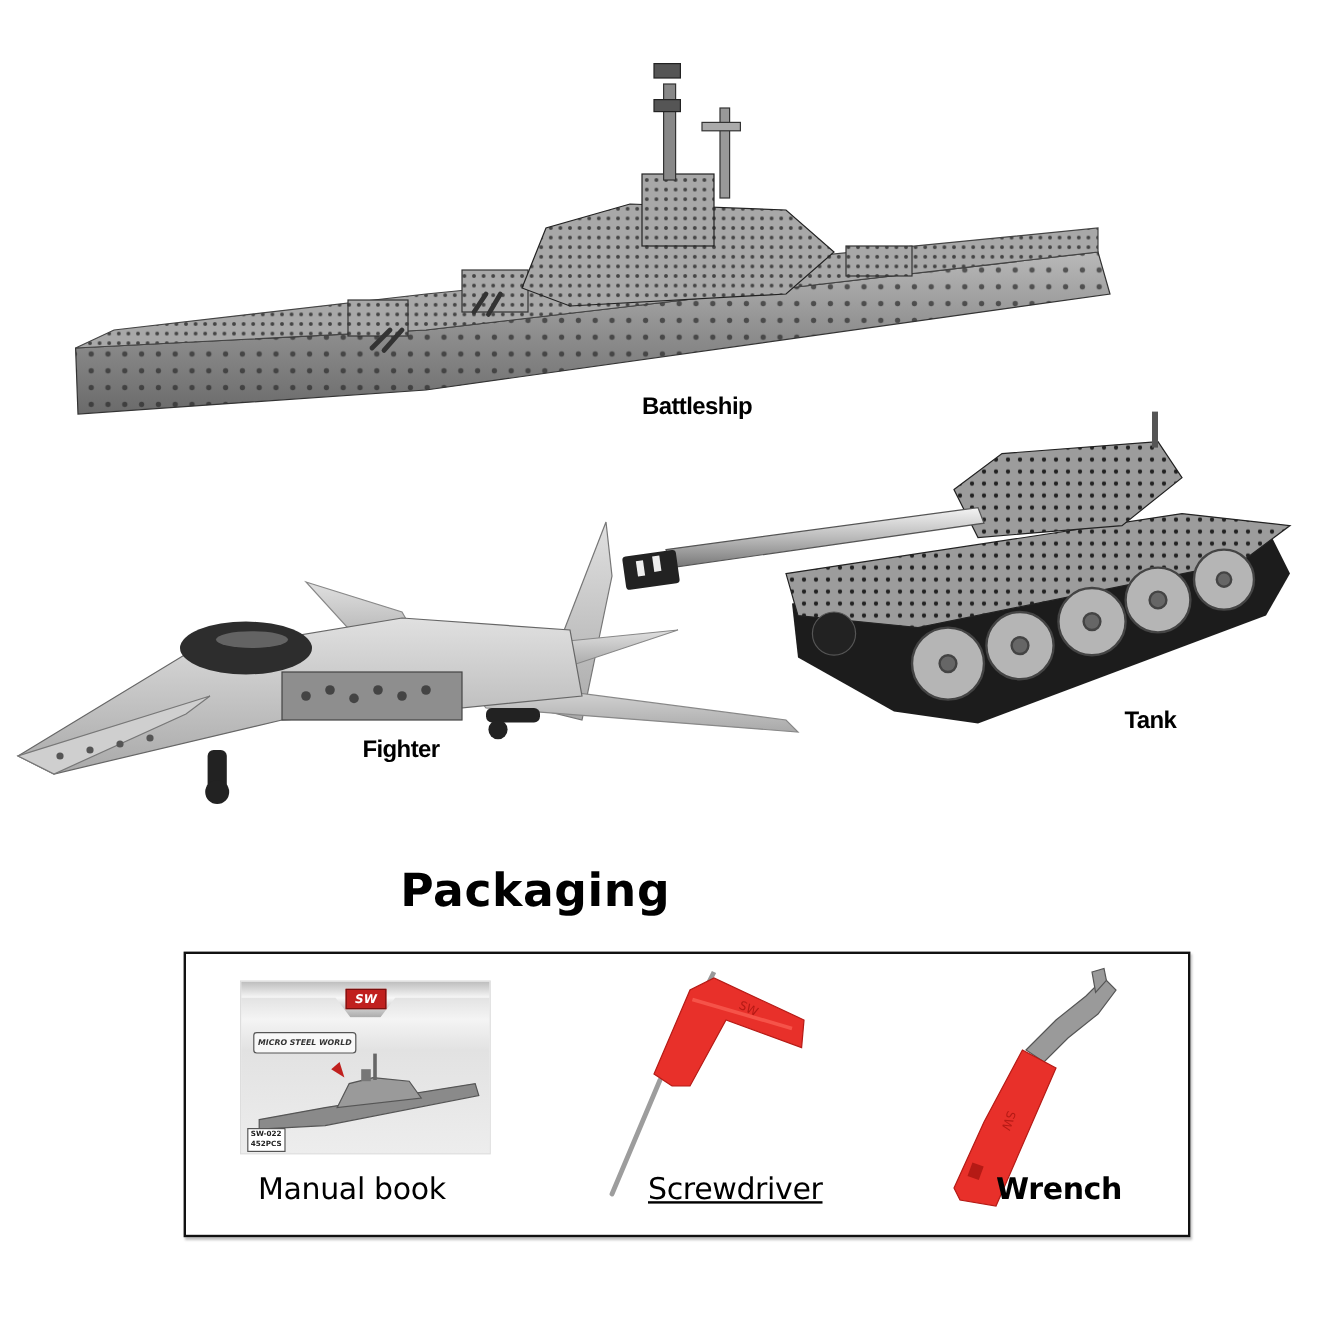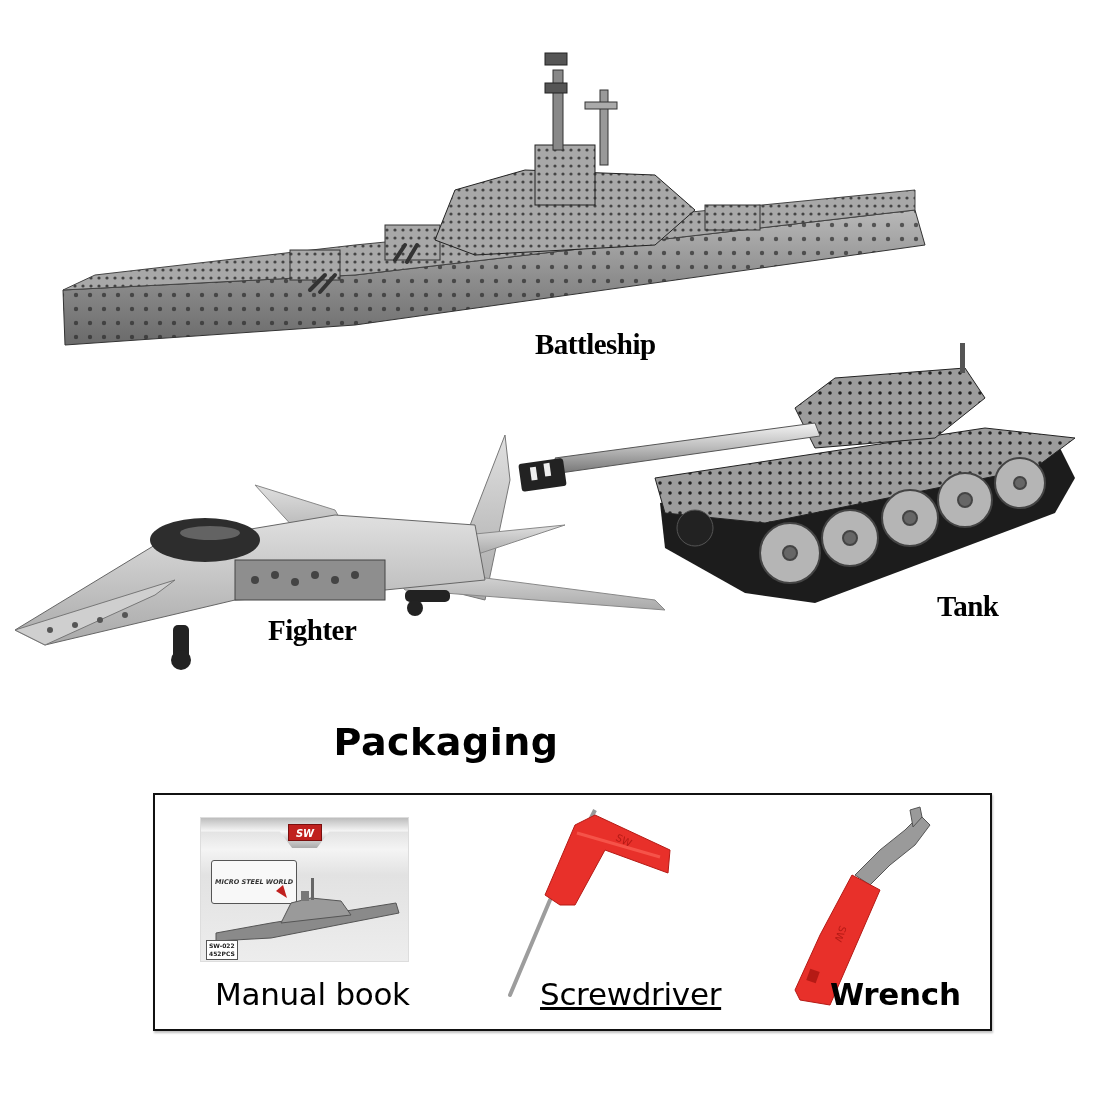--- a/index.html
+++ b/index.html
@@ -1,26 +1,26 @@
 <!DOCTYPE html>
 <html><head>
 <meta charset="utf-8">
 <style>
   * { box-sizing: border-box; margin: 0; padding: 0; }
   html, body { width: 1100px; height: 1100px; background: #ffffff; overflow: hidden; }
   body { position: relative; font-family: "DejaVu Sans", sans-serif; color: #000; }
   .abs { position: absolute; }
-  .model-label { position: absolute; font-family: Liberation Serif, serif; font-weight: bold; font-size: 29px; letter-spacing: -0.5px; color: #000; }
+  .model-label { position: absolute; font-family: Liberation Sans, sans-serif; font-weight: bold; font-size: 20px; letter-spacing: -0.5px; color: #000; }
   .section-title { position: absolute; left: 0; width: 892px; top: 720px; text-align: center; font-family: "DejaVu Sans", sans-serif; font-weight: bold; font-size: 38px; letter-spacing: 0.5px; }
   .pkg-box { position: absolute; left: 153px; top: 793px; width: 839px; height: 238px; border: 2.5px solid #111; background: #fff; box-shadow: 1px 2px 2px rgba(0,0,0,0.25); }
-  .pkg-label { position: absolute; font-family: "DejaVu Sans", sans-serif; font-size: 31px; font-weight: normal; color: #000; letter-spacing: -0.3px; }
+  .pkg-label { position: absolute; font-family: "DejaVu Sans", sans-serif; font-size: 25px; font-weight: normal; color: #000; letter-spacing: -0.3px; }
   .manual { position: absolute; left: 200px; top: 817px; width: 209px; height: 145px; background: linear-gradient(180deg, #d6d6d6 0%, #f4f4f4 22%, #e2e2e2 40%, #ededed 100%); border: 1px solid #ddd; overflow: hidden; }
   .manual .band { position: absolute; left: 0; top: 0; width: 100%; height: 30px; background: linear-gradient(180deg,#bdbdbd,#f7f7f7 45%,#aaa); clip-path: polygon(0 0,100% 0,100% 45%,62% 45%,56% 100%,44% 100%,38% 45%,0 45%); }
   .manual .logo { position: absolute; left: 87px; top: 6px; width: 34px; height: 17px; background: #c0201e; color: #fff; font-size: 10px; font-weight: bold; font-style: italic; text-align: center; line-height: 17px; border: 1px solid #7a0f0e; }
-  .manual .brand { position: absolute; left: 10px; top: 42px; font-size: 6.5px; font-weight: bold; font-style: italic; border: 1px solid #555; padding: 17px 3px; background: #f8f8f8; border-radius: 3px; color: #333; }
+  .manual .brand { position: absolute; left: 10px; top: 42px; font-size: 6.5px; font-weight: bold; font-style: italic; border: 1px solid #555; padding: 4px 3px; background: #f8f8f8; border-radius: 3px; color: #333; }
   .manual .code { position: absolute; left: 5px; top: 122px; font-size: 6px; font-weight: bold; border: 1px solid #555; background: #fff; padding: 1px 2px; line-height: 8px; color: #222; }
 </style>
 </head>
 <body>
 
 <div class="abs" style="left:55px;top:50px;width:890px;height:300px;">
   <svg width="890" height="300" viewBox="0 0 890 300">
     <defs>
       <linearGradient id="hull" x1="0" y1="0" x2="0" y2="1">
         <stop offset="0" stop-color="#b9b9b9"></stop>
@@ -102,21 +102,21 @@
         <circle cx="95" cy="190" r="3"></circle>
         <circle cx="120" cy="185" r="3"></circle>
     </g>
 
     <rect x="168" y="195" width="16" height="35" rx="5" fill="#222"></rect>
     <circle cx="176" cy="230" r="10" fill="#222"></circle>
     <rect x="400" y="160" width="45" height="12" rx="5" fill="#222"></rect>
     <circle cx="410" cy="178" r="8" fill="#222"></circle>
   </svg>
 </div>
-<div class="model-label" style="left:268px;top:614px;">Fighter</div>
+<div class="model-label" style="left:302px;top:614px;">Fighter</div>
 
 <div class="abs" style="left:515px;top:338px;width:570px;height:280px;">
   <svg width="570" height="280" viewBox="0 0 570 280">
     <defs>
       <pattern id="tholes" width="10" height="10" patternUnits="userSpaceOnUse">
         <rect width="10" height="10" fill="#9c9c9c"></rect>
           <circle cx="5" cy="5" r="1.8" fill="#222"></circle>
       </pattern>
       <linearGradient id="barrel" x1="0" y1="0" x2="0" y2="1">
         <stop offset="0" stop-color="#f4f4f4"></stop>

